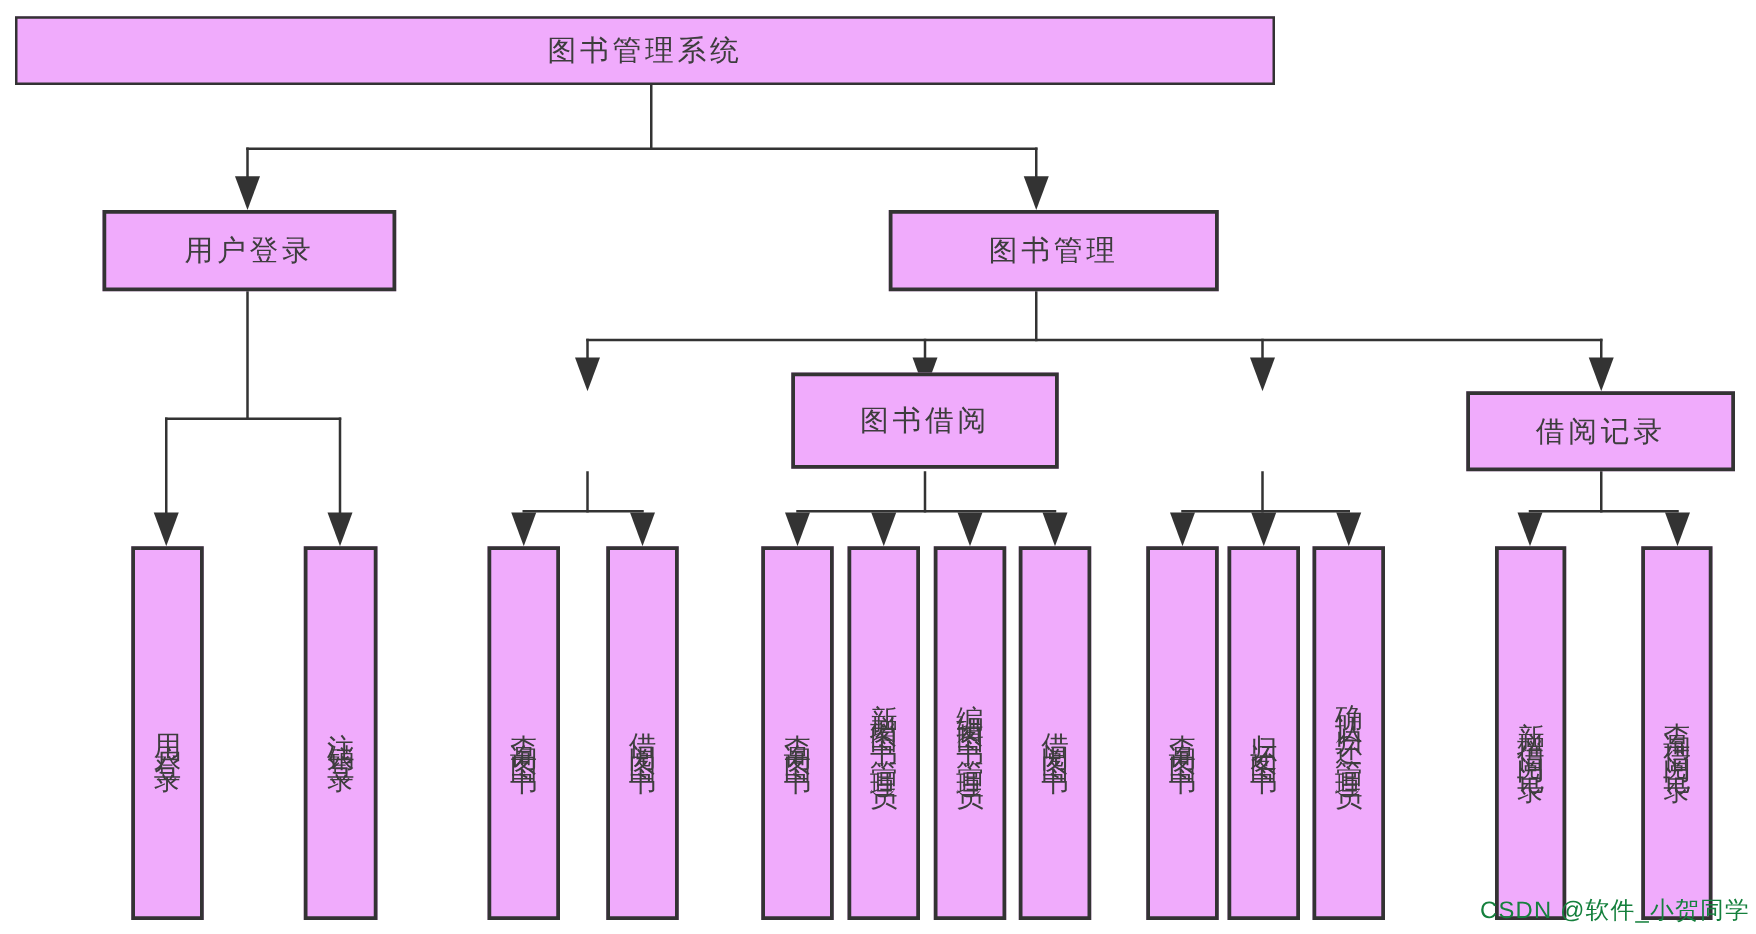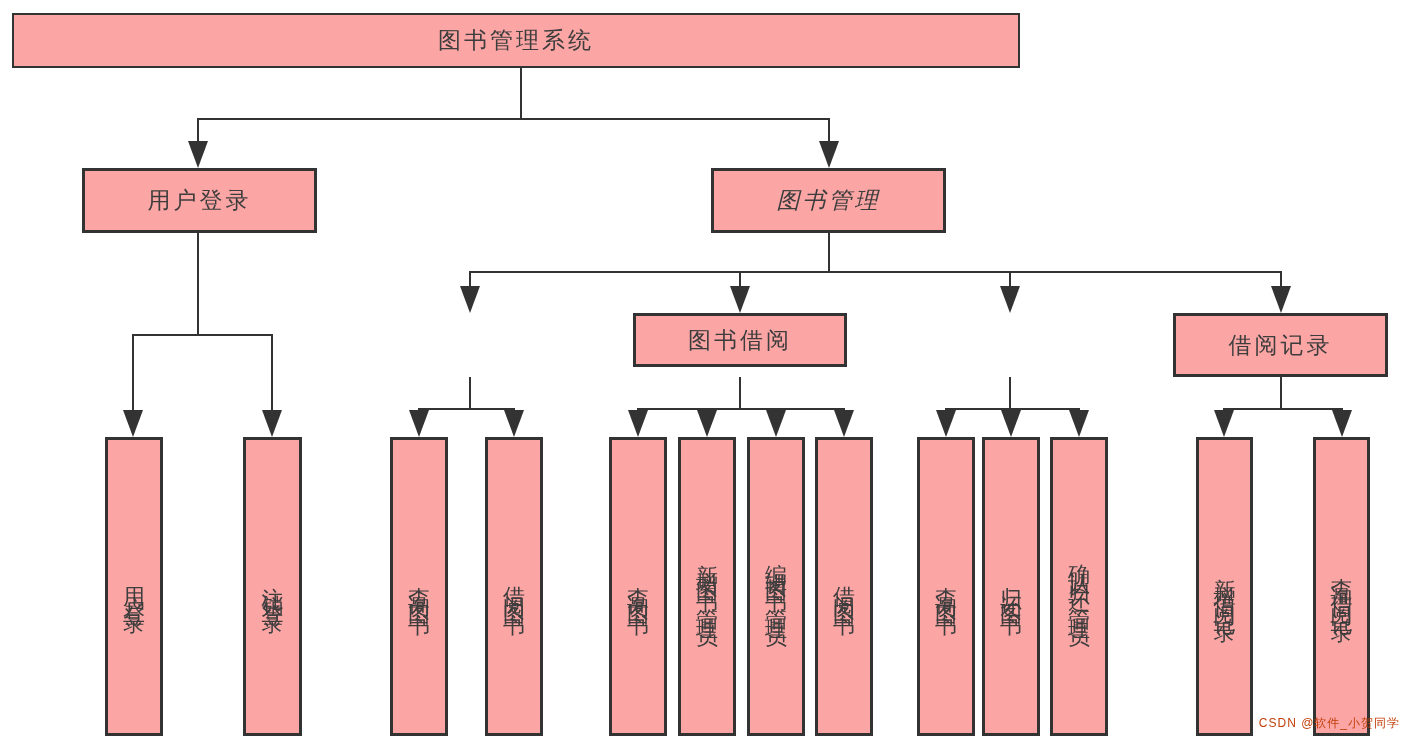--- a/index.html
+++ b/index.html
@@ -11,21 +11,21 @@
   #canvas {
     position: relative;
     width: 1405px;
     height: 747px;
     background: #ffffff;
     overflow: hidden;
   }
   .box {
     position: absolute;
     box-sizing: border-box;
-    background: #fca5a5;
+    background: #f0abfc;
     border: 3px solid #333333;
     display: flex;
     align-items: center;
     justify-content: center;
     color: #3d3d3d;
   }
   .box.root { border-width: 2px; }
   .h-label {
     font-size: 23px;
     letter-spacing: 3px;
@@ -55,23 +55,23 @@
     width: 0;
     height: 0;
     border-left: 10px solid transparent;
     border-right: 10px solid transparent;
     border-top: 27px solid #333333;
   }
   .watermark {
     position: absolute;
     top: 715px;
     right: 5px;
-    font-size: 12px;
+    font-size: 19px;
     letter-spacing: 1px;
-    color: #c2410c;
+    color: #15803d;
     z-index: 10;
     white-space: nowrap;
   }
 </style>
 </head>
 <body>
 
 <div id="canvas">
 
   <div class="box root" style="left:12px; top:13px; width:1008px; height:55px;">
@@ -81,21 +81,21 @@
   <div class="vline" style="left:520px; top:68px; height:52px;"></div>
   <div class="hline" style="left:197px; top:118px; width:633px;"></div>
   <div class="vline" style="left:197px; top:118px; height:26px;"></div>
   <div class="arrow" style="left:188px; top:141px;"></div>
   <div class="vline" style="left:828px; top:118px; height:26px;"></div>
   <div class="arrow" style="left:819px; top:141px;"></div>
 
   <div class="box" style="left:82px; top:168px; width:235px; height:65px;">
     <span class="h-label">用户登录</span>
   </div>
-  <div class="box" style="left:711px; top:168px; width:235px; height:65px;font-style:italic;">
+  <div class="box" style="left:711px; top:168px; width:264px; height:65px;">
     <span class="h-label">图书管理</span>
   </div>
 
   <div class="vline" style="left:197px; top:233px; height:102px;"></div>
   <div class="hline" style="left:132px; top:334px; width:141px;"></div>
   <div class="vline" style="left:132px; top:334px; height:79px;"></div>
   <div class="arrow" style="left:123px; top:410px;"></div>
   <div class="vline" style="left:271px; top:334px; height:79px;"></div>
   <div class="arrow" style="left:262px; top:410px;"></div>
 
@@ -103,21 +103,21 @@
   <div class="hline" style="left:469px; top:271px; width:813px;"></div>
   <div class="vline" style="left:469px; top:271px; height:17px;"></div>
   <div class="arrow" style="left:460px; top:286px;"></div>
   <div class="vline" style="left:739px; top:271px; height:17px;"></div>
   <div class="arrow" style="left:730px; top:286px;"></div>
   <div class="vline" style="left:1009px; top:271px; height:17px;"></div>
   <div class="arrow" style="left:1000px; top:286px;"></div>
   <div class="vline" style="left:1280px; top:271px; height:17px;"></div>
   <div class="arrow" style="left:1271px; top:286px;"></div>
 
-  <div class="box" style="left:633px; top:313px; width:214px; height:54px;">
+  <div class="box" style="left:633px; top:298px; width:214px; height:77px;">
     <span class="h-label">图书借阅</span>
   </div>
   <div class="box" style="left:1173px; top:313px; width:215px; height:64px;">
     <span class="h-label">借阅记录</span>
   </div>
 
   <div class="vline" style="left:469px; top:377px; height:33px;"></div>
   <div class="hline" style="left:418px; top:408px; width:97px;"></div>
   <div class="arrow" style="left:409px; top:410px;"></div>
   <div class="arrow" style="left:504px; top:410px;"></div>

